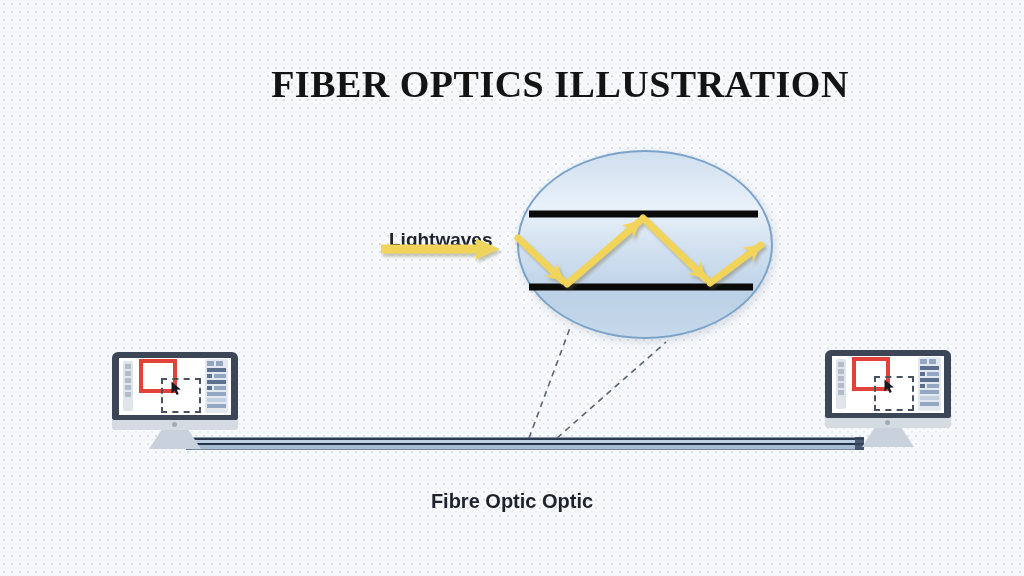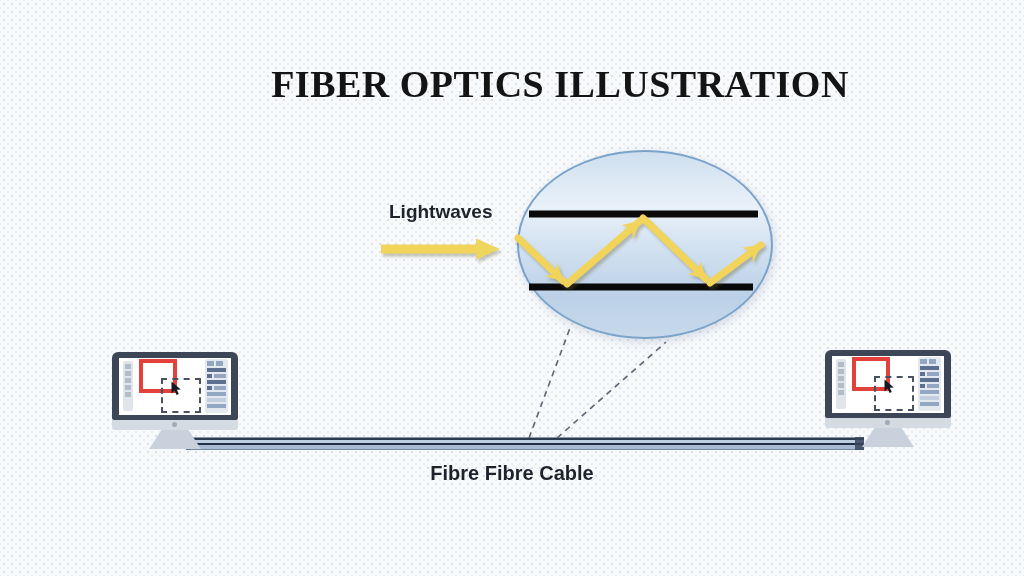--- a/index.html
+++ b/index.html
@@ -9,21 +9,21 @@
       radial-gradient(circle, #d9e2ec 1px, transparent 1.3px),
       radial-gradient(circle, #e7edf4 1px, transparent 1.3px);
     background-size:8px 8px,8px 8px;
     background-position:0 0,4px 4px;
     font-family:"Liberation Sans", sans-serif;}
 
   .title{position:absolute;top:62px;left:0;width:100%;text-align:center;
     font-family:"Liberation Serif", serif;font-weight:bold;font-size:38px;
     letter-spacing:0.5px;color:#141414;padding-left:48px;}
 
-  .lbl{position:absolute;font-weight:bold;color:#1d222b;}
+  .lbl{position:absolute;font-weight:bold;color:#1d222b;margin-top:28px;}
   .lbl-lightwaves{left:389px;top:201px;font-size:19px;}
   .lbl-cable{left:0;top:462px;width:100%;text-align:center;font-size:20px;}
 
   .ellipse{position:absolute;left:517px;top:150px;width:256px;height:189px;
     border-radius:50%;border:2px solid #7ba3c9;box-sizing:border-box;
     background:linear-gradient(to bottom,#cfdfef 0%,#e9f1f9 30%,#cfdfef 55%,#bcd1e7 78%,#c7d9eb 100%);
     box-shadow:2px 3px 8px rgba(110,130,160,.25);z-index:2;}
 
   svg.overlay{position:absolute;left:0;top:0;z-index:5;pointer-events:none;}
   .ray-shadow{filter:drop-shadow(2px 3px 1.5px rgba(100,95,55,.35));}
@@ -203,15 +203,15 @@
     <div class="m-chin"></div>
     <div class="m-dot"></div>
     <div class="m-stand"></div>
   </div>
 
   <div class="cable">
     <div class="cable-cap-left"></div>
     <div class="cable-cap-right"></div>
   </div>
 
-  <div class="lbl lbl-cable">Fibre Fibre Cable</div>
+  <div class="lbl lbl-cable">Fibre Optic Optic</div>
 
 </div>
 
 </body></html>

